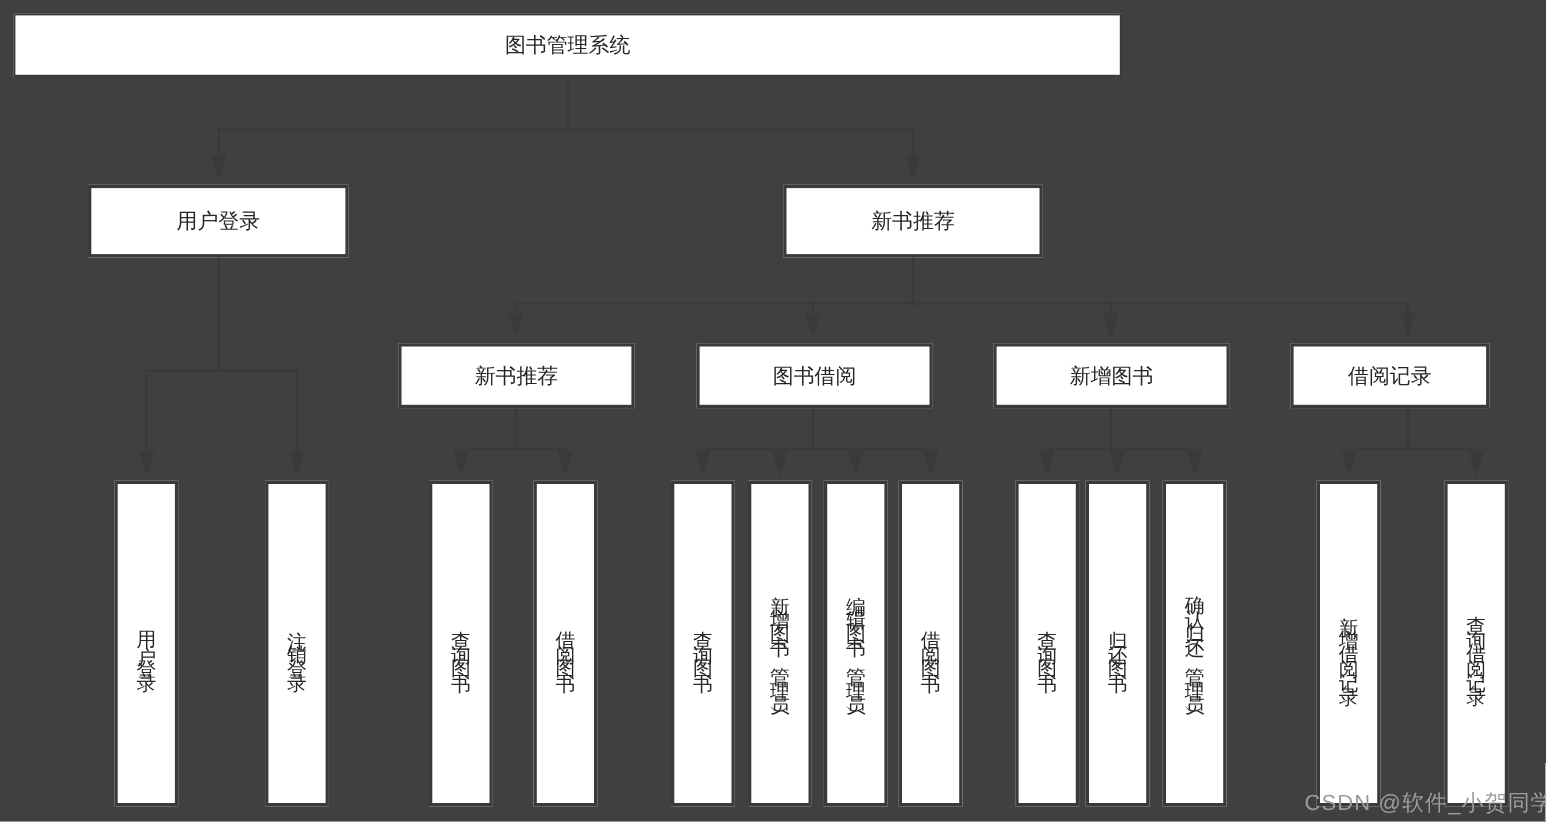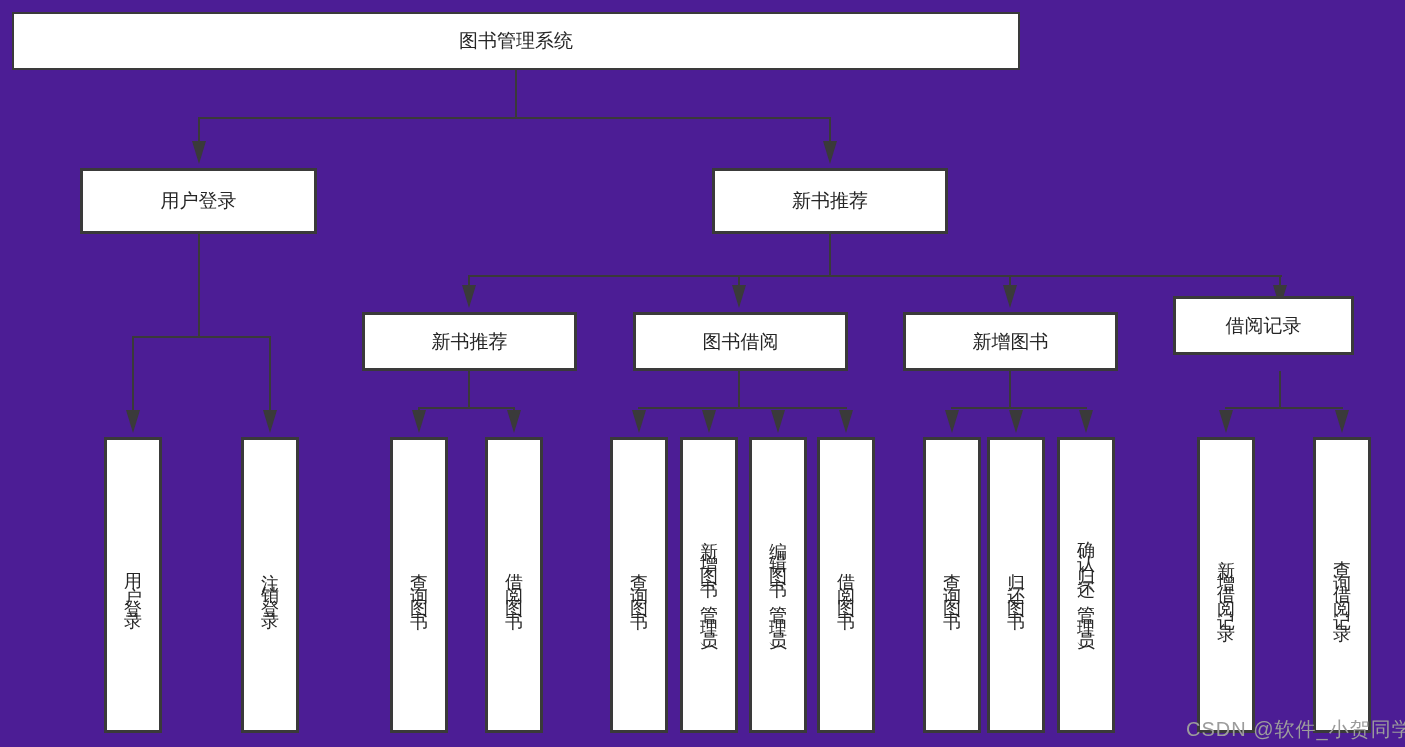--- a/index.html
+++ b/index.html
@@ -3,21 +3,21 @@
 <meta charset="utf-8">
 <style>
   :root{
     --line:#3a3a3a;
     --text:#262626;
     --wm:#9c9c9c;
   }
   html,body{margin:0;padding:0;background:#ffffff;}
   body{font-family:"Liberation Sans",sans-serif;}
   #stage{
-    position:relative;width:1405px;height:747px;background:#4c1d95;overflow:hidden;
+    position:relative;width:1405px;height:747px;background:#404040;overflow:hidden;
     color:var(--text);
   }
   .node{
     position:absolute;box-sizing:border-box;border:3px solid var(--line);
     background:#ffffff;display:flex;align-items:center;justify-content:center;
     font-size:19px;color:var(--text);
   }
   .node.thin{border-width:2.5px;}
   .v-node span{
     writing-mode:vertical-rl;text-orientation:mixed;
@@ -79,21 +79,21 @@
 
   <div class="node" style="left:633px;top:312px;width:215px;height:59px">
     <span>图书借阅</span>
   </div>
   <div class="node" style="left:362px;top:312px;width:215px;height:59px">
     <span>新书推荐</span>
   </div>
   <div class="node" style="left:903px;top:312px;width:215px;height:59px">
     <span>新增图书</span>
   </div>
-  <div class="node" style="left:1173px;top:296px;width:181px;height:59px">
+  <div class="node" style="left:1173px;top:312px;width:181px;height:59px">
     <span>借阅记录</span>
   </div>
 
   <div class="vline" style="left:468px;top:371px;height:38px"></div>
   <div class="hline" style="left:418px;top:407px;width:97px"></div>
   <div class="vline" style="left:418px;top:407px;height:7px"></div>
   <div class="vline" style="left:513px;top:407px;height:7px"></div>
   <div class="arrow" style="left:412px;top:410px"></div>
   <div class="arrow" style="left:507px;top:410px"></div>
 

